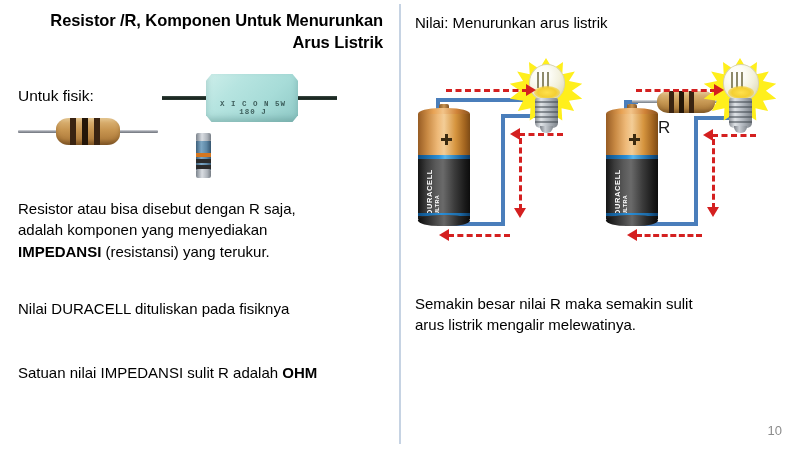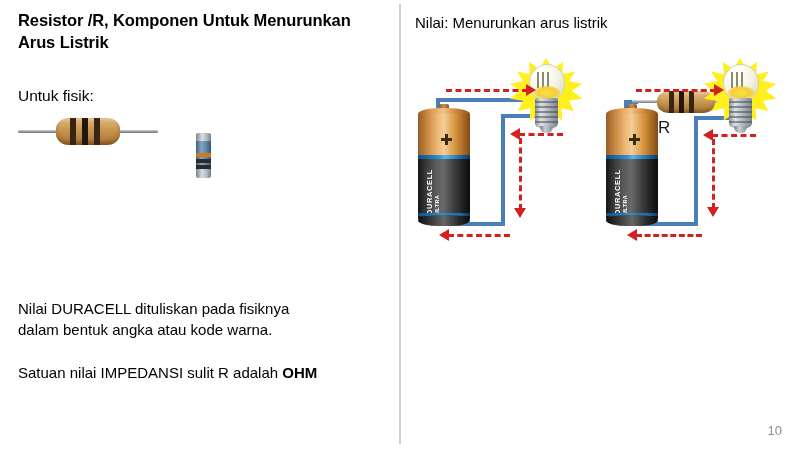--- a/index.html
+++ b/index.html
@@ -14,20 +14,21 @@
     position:absolute;left:399px;top:4px;width:2px;height:440px;
     background:#c6d3e3;
   }
 
   
   .left{position:absolute;left:0;top:0;width:399px;height:450px;}
   .title{
     position:absolute;left:18px;top:10px;width:365px;
     font-size:16.5px;font-weight:bold;line-height:1.33;
     letter-spacing:-0.1px;
+    text-align:right;
   }
   .bentuk{
     position:absolute;left:18px;top:87px;
     font-size:15.5px;font-weight:normal;
   }
   .para{
     position:absolute;left:18px;width:372px;
     font-size:15px;line-height:1.42;
   }
   .p1{top:198px;}
@@ -265,35 +266,48 @@
     <div class="axial-res">
       <div class="lead l"></div>
       <div class="lead r"></div>
       <div class="body">
         <div class="band b1"></div>
         <div class="band b2"></div>
         <div class="band b3"></div>
       </div>
     </div>
 
+    <div class="ceramic">
+      <div class="clead l"></div>
+      <div class="clead r"></div>
+      <div class="cbody"></div>
+      <div class="ctext">
+        <span>X I C O N</span>
+        <span>5W 180 J</span>
+      </div>
+    </div>
 
     <div class="melf">
       <div class="mcap t"></div>
       <div class="mbody">
         <div class="mband mb1"></div>
         <div class="mband mb2"></div>
         <div class="mband mb3"></div>
       </div>
       <div class="mcap b"></div>
     </div>
 
+    <div class="para p1">
+      <span>Resistor atau bisa disebut dengan R saja,</span><br>
+      <span>adalah komponen yang menyediakan</span><br>
+      <b>IMPEDANSI</b><span> (resistansi) yang terukur.</span>
+    </div>
 
     <div class="para p2">
       <span>Nilai DURACELL dituliskan pada fisiknya</span><br>
-      <span>dalam bentuk angka atau kode warna.</span>
     </div>
 
     <div class="para p3">
       <span>Satuan nilai IMPEDANSI sulit R adalah </span><b>OHM</b>
     </div>
   </div>
 
   <div class="right">
 
     <div class="fungsi">Nilai: Menurunkan arus listrik</div>
@@ -413,17 +427,21 @@
       <div class="dashline-h" style="left:118px;top:76px;width:44px;"></div>
       <div class="head left" style="left:109px;top:71px;"></div>
 
       <div class="dashline-v" style="left:118px;top:81px;height:70px;"></div>
       <div class="head down" style="left:113px;top:149px;"></div>
 
       <div class="dashline-h" style="left:42px;top:176px;width:66px;"></div>
       <div class="head left" style="left:33px;top:171px;"></div>
     </div>
 
+    <div class="semakin">
+      <span>Semakin besar nilai R maka semakin sulit</span><br>
+      <span>arus listrik mengalir melewatinya.</span>
+    </div>
 
     <div class="pageno">10</div>
   </div>
 
 </div>
 
 </body></html>

